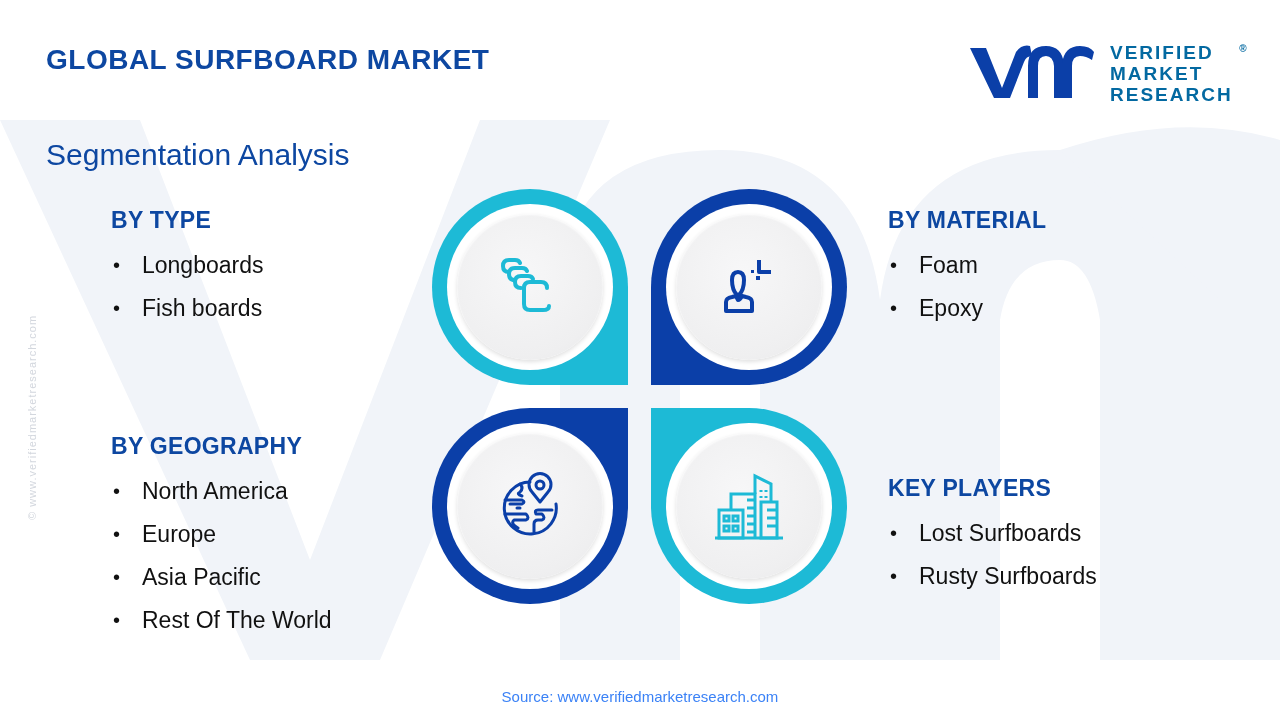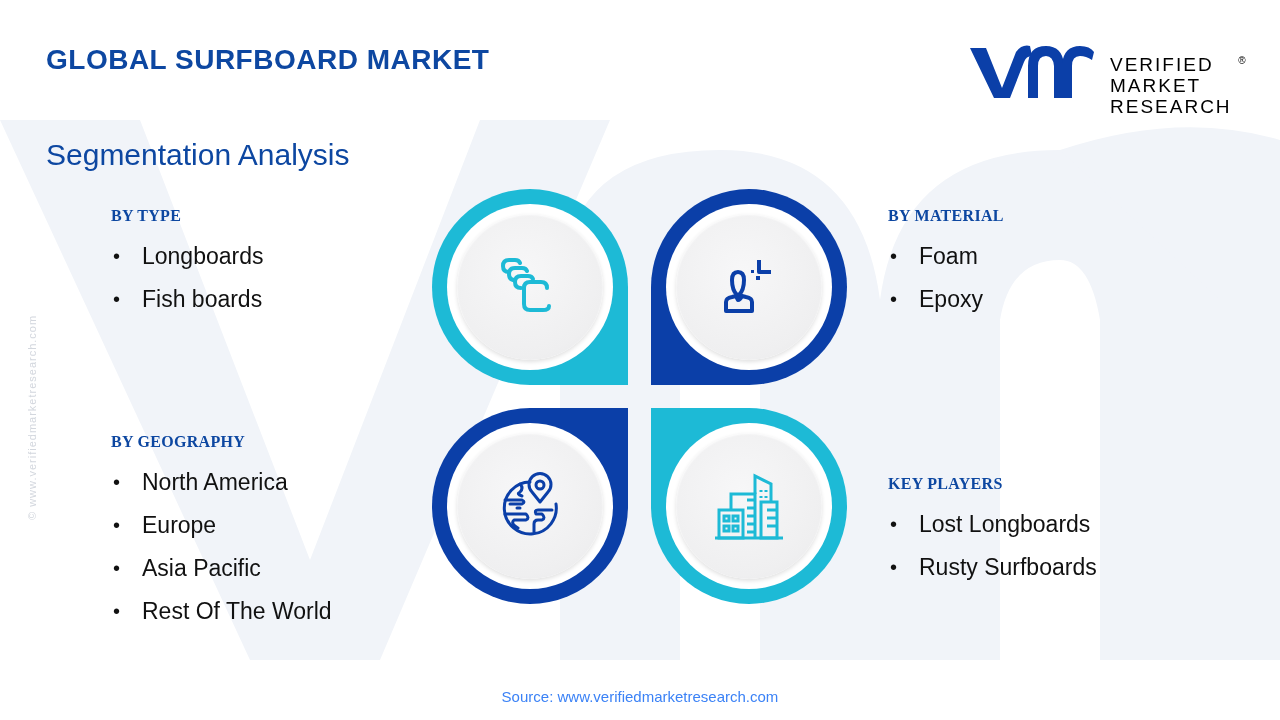--- a/index.html
+++ b/index.html
@@ -20,27 +20,27 @@
     font-size: 28px; font-weight: 700; color: #0d47a1; letter-spacing: 0.5px;
     z-index: 2;
   }
   .subtitle {
     position: absolute; left: 46px; top: 138px; margin: 0;
     font-size: 30px; font-weight: 400; color: #0d47a1;
     z-index: 2;
   }
   .logo { position: absolute; left: 966px; top: 38px; width: 270px; height: 66px; z-index: 2; }
   .logo-text {
-    position: absolute; left: 144px; top: 16px; color: #000000;
-    font-size: 19px; font-weight: 400; letter-spacing: 2px; line-height: 21px;
+    position: absolute; left: 144px; top: 4px; color: #0369a1;
+    font-size: 19px; font-weight: 700; letter-spacing: 2px; line-height: 21px;
   }
   .logo-text .reg { font-size: 10px; position: absolute; right: -14px; top: -4px; letter-spacing: 0; }
   .segment { position: absolute; z-index: 2; }
   .segment h3 {
-    margin: 0 0 10px 0; font-size: 16px; font-weight: 700; color: #0d47a1; letter-spacing: 0.3px; font-family: Liberation Serif, serif;
+    margin: 0 0 10px 0; font-size: 23px; font-weight: 700; color: #0d47a1; letter-spacing: 0.3px;
   }
   .segment ul { list-style: none; margin: 0; padding: 0; }
   .segment li {
     font-size: 23px; color: #111; height: 43px; line-height: 43px; position: relative; padding-left: 31px;
   }
   .segment li .dot {
     position: absolute; left: 2px; top: 0; font-size: 20px;
   }
   .seg-type { left: 111px; top: 207px; }
   .seg-material { left: 888px; top: 207px; }
@@ -122,21 +122,21 @@
     <li><span class="dot">•</span><span>North America</span></li>
     <li><span class="dot">•</span><span>Europe</span></li>
     <li><span class="dot">•</span><span>Asia Pacific</span></li>
     <li><span class="dot">•</span><span>Rest Of The World</span></li>
   </ul>
 </div>
 
 <div class="segment seg-players">
   <h3>KEY PLAYERS</h3>
   <ul>
-    <li><span class="dot">•</span><span>Lost Longboards</span></li>
+    <li><span class="dot">•</span><span>Lost Surfboards</span></li>
     <li><span class="dot">•</span><span>Rusty Surfboards</span></li>
   </ul>
 </div>
 
 <div class="drop drop-tl">
   <div class="ring">
       <div class="inner">
     <svg width="70" height="70" viewBox="0 0 70 70" fill="none" stroke="#1dbad6" stroke-width="4" stroke-linecap="round" stroke-linejoin="round">
       <path d="M14 20 Q8 20 8 14 Q8 8 14 8 L20 8 Q24 8 25 11"></path>
       <path d="M20 28 Q14 28 14 22 Q14 16 20 16 L27 16 Q31 16 32 19"></path>

